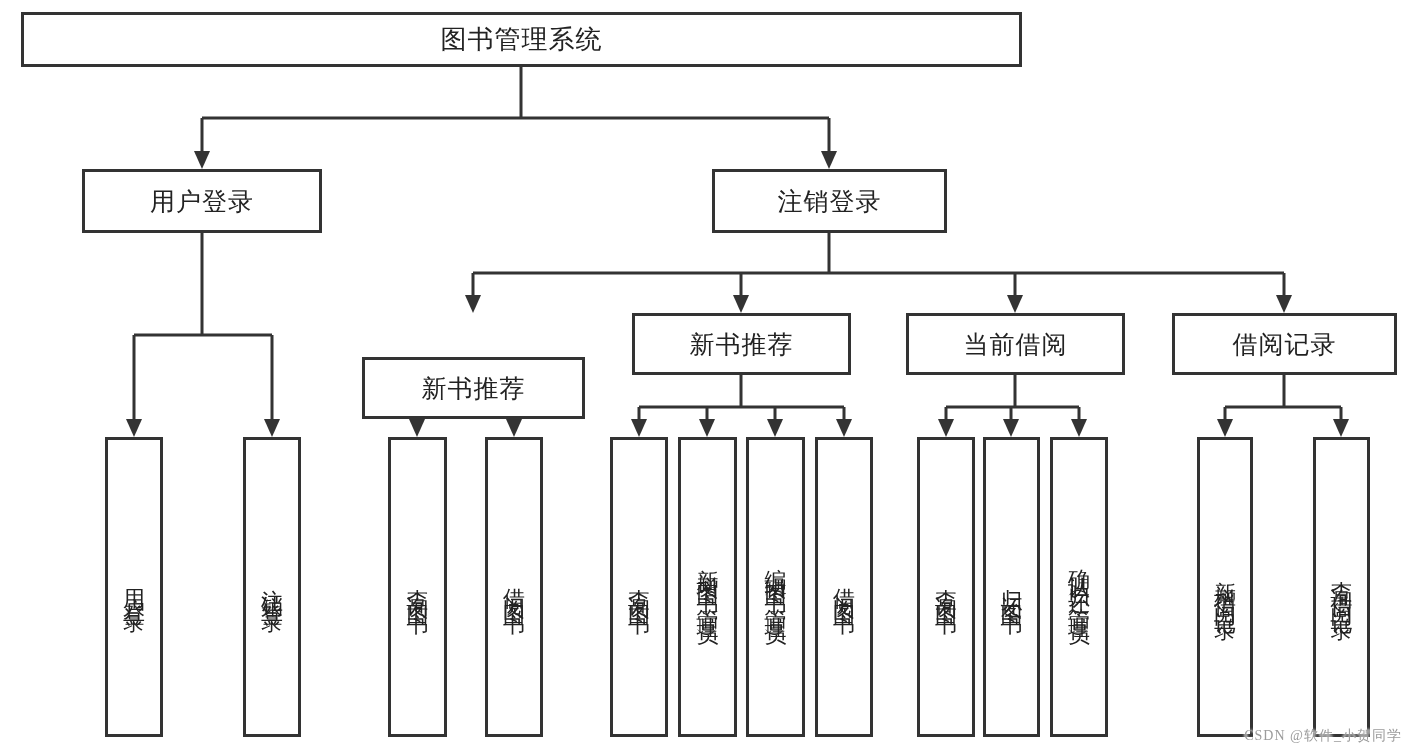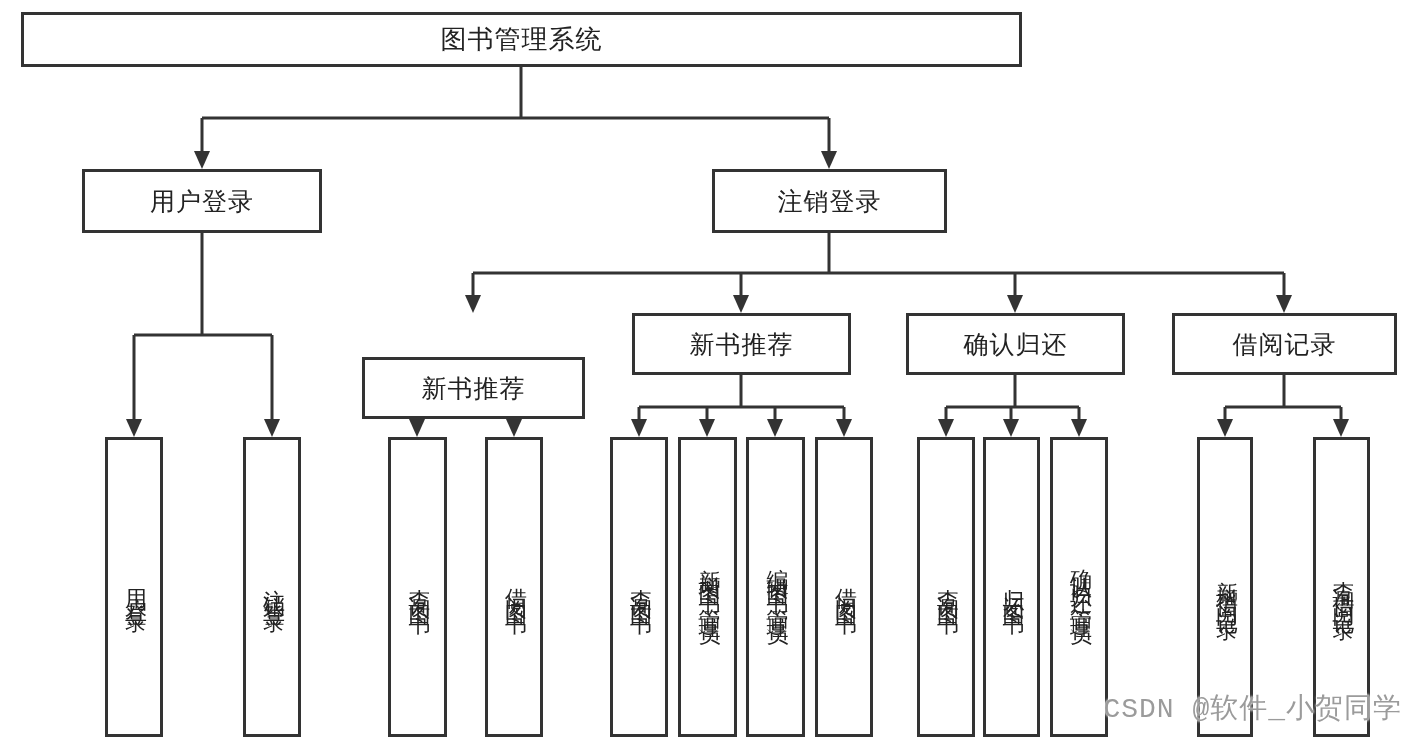--- a/index.html
+++ b/index.html
@@ -1,20 +1,20 @@
 <!DOCTYPE html>
 <html><head>
 <meta charset="utf-8">
 <style>
   html,body{margin:0;padding:0;background:#fff;}
   #stage{
     position:relative;
     width:1405px;height:747px;
     background:#fff;
-    font-family:Liberation Mono, monospace;
+    font-family:Liberation Serif, serif;
     overflow:hidden;
   }
   .connectors{position:absolute;left:0;top:0;z-index:1;}
   .box{
     position:absolute;
     background:#fff;
     border:3px solid #333;
     box-sizing:border-box;
     display:flex;
     align-items:center;
@@ -30,22 +30,22 @@
   }
   .v-box .v-label{
     writing-mode:vertical-rl;
     text-orientation:mixed;
     letter-spacing:8px;
     display:block;
   }
   .watermark{
     position:absolute;
     right:3px;
-    bottom:20px;
-    font-size:28px;
+    bottom:2px;
+    font-size:14px;
     color:#9b9b9b;
     z-index:5;
     text-shadow:0 0 3px #fff, 0 0 3px #fff;
     letter-spacing:1px;
   }
 </style>
 </head>
 <body>
 
 <div id="stage">
@@ -95,21 +95,21 @@
     <span>注销登录</span>
   </div>
 
   <div class="box h-box" style="left:362px;top:313px;width:223px;height:62px;margin-top:44px;">
     <span>新书推荐</span>
   </div>
   <div class="box h-box" style="left:632px;top:313px;width:219px;height:62px;">
     <span>新书推荐</span>
   </div>
   <div class="box h-box" style="left:906px;top:313px;width:219px;height:62px;">
-    <span>确认归还</span>
+    <span>当前借阅</span>
   </div>
   <div class="box h-box" style="left:1172px;top:313px;width:225px;height:62px;">
     <span>借阅记录</span>
   </div>
 
   <div class="box v-box" style="left:105px;top:437px;width:58px;height:300px;">
     <span class="v-label">用户登录</span>
   </div>
   <div class="box v-box" style="left:243px;top:437px;width:58px;height:300px;">
     <span class="v-label">注销登录</span>

